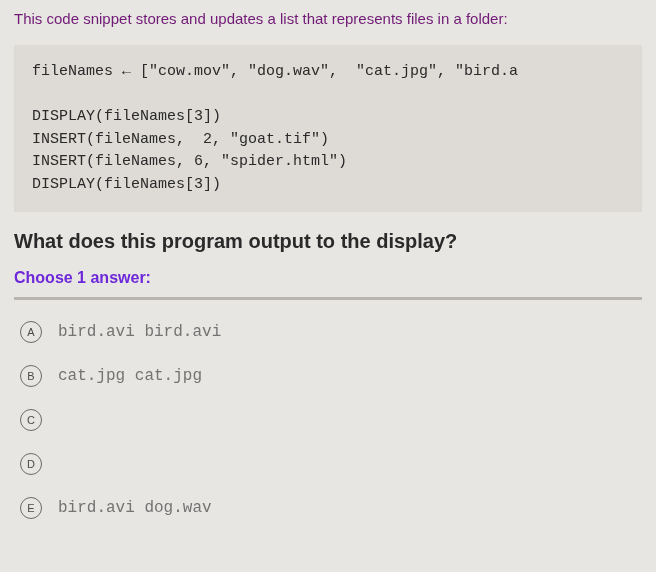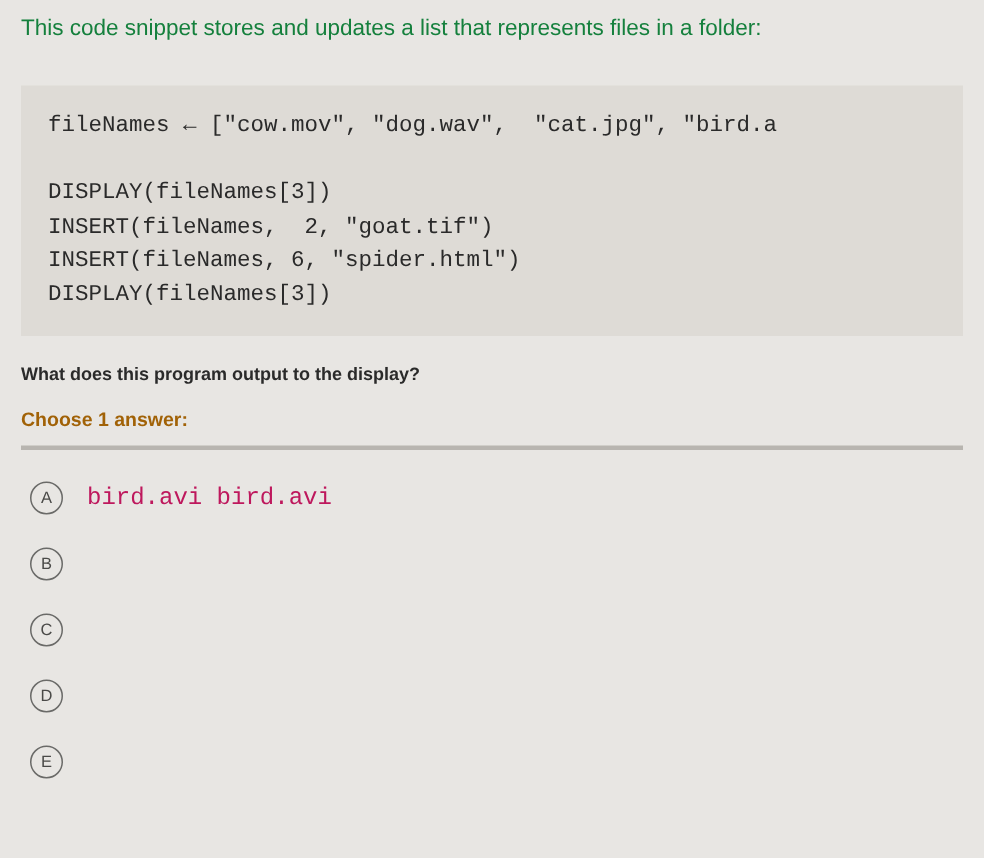--- a/index.html
+++ b/index.html
@@ -13,45 +13,45 @@
       width: 656px;
       height: 572px;
       overflow: hidden;
       color: #2a2a2a;
     }
     .container {
       padding: 8px 14px;
     }
     .intro-text {
       font-size: 15px;
-      color: #15803d;
-      margin-bottom: 28px;
+      color: #701a75;
+      margin-bottom: 16px;
       line-height: 1.4;
     }
     .code-block {
       background: #dedbd6;
       padding: 16px 18px;
       margin-bottom: 18px;
       font-family: "Courier New", Courier, monospace;
       font-size: 15px;
       line-height: 1.5;
       white-space: pre;
       overflow: hidden;
       color: #2a2a2a;
     }
     .question-text {
-      font-size: 12px;
+      font-size: 20px;
       font-weight: 600;
       color: #2a2a2a;
       margin-bottom: 16px;
     }
     .choose-text {
-      font-size: 13px;
+      font-size: 16px;
       font-weight: 600;
-      color: #a16207;
+      color: #6d28d9;
       margin-bottom: 10px;
     }
     .divider {
       height: 3px;
       background: #b8b5b0;
       margin-bottom: 10px;
     }
     .answer-list {
       display: flex;
       flex-direction: column;
@@ -72,21 +72,21 @@
       justify-content: center;
       margin-right: 16px;
       flex-shrink: 0;
       font-size: 11px;
       color: #4a4a48;
       background: #e8e6e3;
     }
     .answer-text {
       font-family: "Courier New", Courier, monospace;
       font-size: 16px;
-      color: #be185d;
+      color: #737373;
     }
   </style>
 </head>
 <body>
 
 <div class="container">
   <div class="intro-text">This code snippet stores and updates a list that represents files in a folder:</div>
 
   <div class="code-block"><span>fileNames ← ["cow.mov", "dog.wav",  "cat.jpg", "bird.a</span>
 <span></span>
@@ -101,24 +101,26 @@
 
   <div class="divider"></div>
 
   <div class="answer-list">
     <div class="answer-option">
       <div class="radio-circle">A</div>
       <div class="answer-text">bird.avi bird.avi</div>
     </div>
     <div class="answer-option">
       <div class="radio-circle">B</div>
+      <div class="answer-text">cat.jpg cat.jpg</div>
     </div>
     <div class="answer-option">
       <div class="radio-circle">C</div>
     </div>
     <div class="answer-option">
       <div class="radio-circle">D</div>
     </div>
     <div class="answer-option">
       <div class="radio-circle">E</div>
+      <div class="answer-text">bird.avi dog.wav</div>
     </div>
   </div>
 </div>
 
 </body></html>

